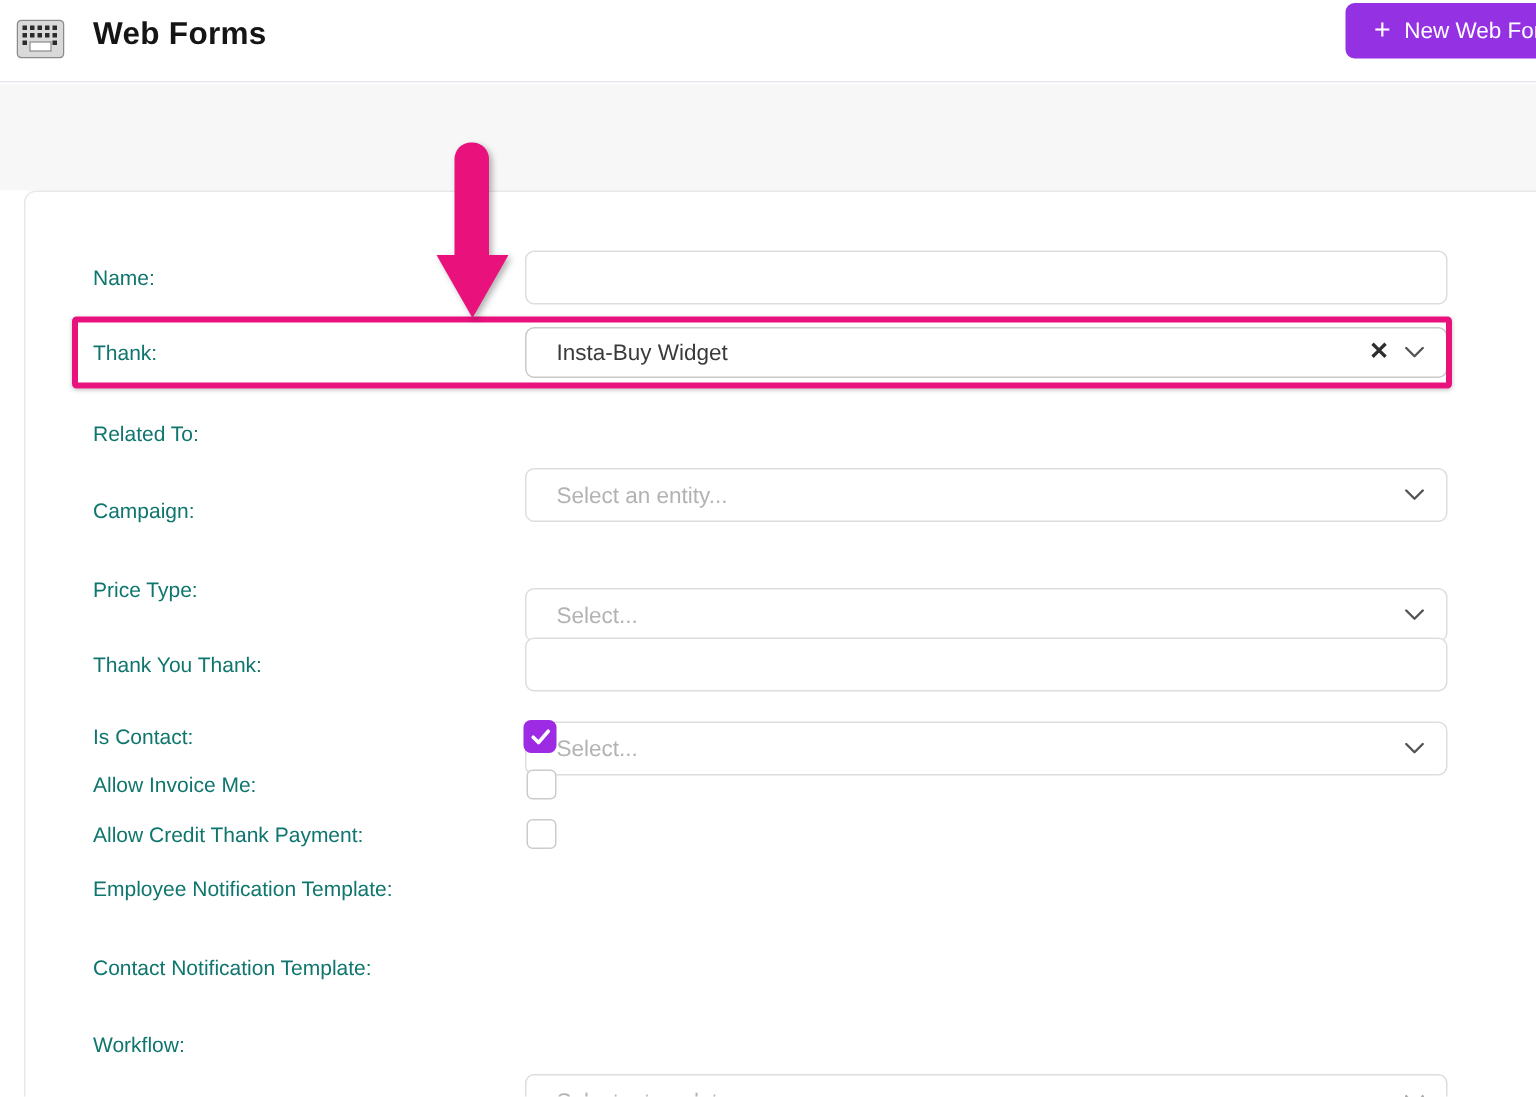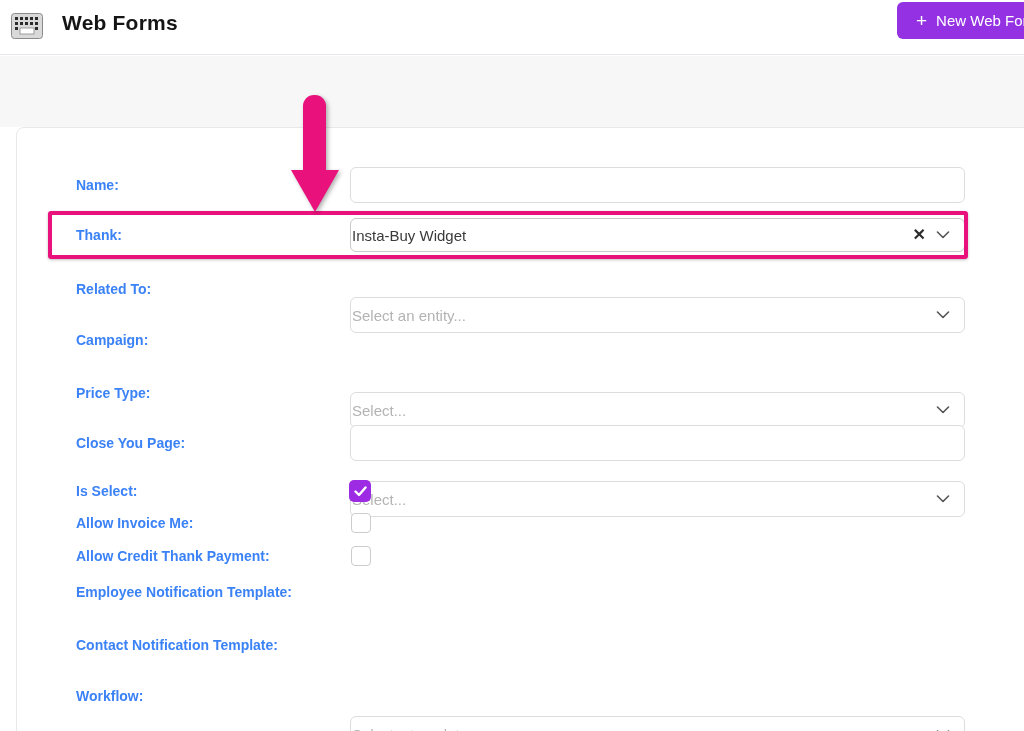--- a/index.html
+++ b/index.html
@@ -36,28 +36,28 @@
   .save-caret-btn { width:38px; background:#0D6E3B; border:none; display:flex;
                     align-items:center; justify-content:center; cursor:pointer; }
   .caret-down { width:0; height:0; border-left:5px solid transparent;
                 border-right:5px solid transparent; border-top:6px solid #fff; }
 
   
   .card { position:absolute; left:16px; top:127px; width:1030px; height:640px;
           background:#fff; border:1px solid #e8e8e8; border-radius:8px; z-index:1; }
 
   
-  .lbl { position:absolute; left:76px; width:280px; display:flex; align-items:center;
-         font-size:14px; color:#3b82f6; z-index:2;font-weight:bold; }
+  .lbl { position:absolute; left:62px; width:280px; display:flex; align-items:center;
+         font-size:14px; color:#0f766e; z-index:2; }
   .ctl { position:absolute; left:350px; width:615px; z-index:2; }
   .txt-input { width:615px; height:36px; border:1px solid #ddd; border-radius:6px;
                background:#fff; font-size:15px; color:#3c3c3c; padding:0 12px;
                font-family:inherit; outline:none; }
   .sel { height:36px; border:1px solid #ddd; border-radius:6px; background:#fff;
-         display:flex; align-items:center; padding:0 40px 0 1px; font-size:15px;
+         display:flex; align-items:center; padding:0 40px 0 20px; font-size:15px;
          cursor:pointer; position:relative; }
   .sel .ph { color:#b3b3b3; }
   .sel .val { color:#3a3a3a; }
   .sel .chev { position:absolute; right:14px; top:50%; transform:translateY(-50%); }
   .combobox { height:34px; border:1px solid #c9c9c9; }
   .clear-x { position:absolute; right:38px; top:50%; transform:translateY(-50%);
              font-size:16px; font-weight:700; color:#2e2e2e; cursor:pointer; line-height:1; }
   .cb { position:absolute; z-index:2; cursor:pointer; }
   .cb.checked { width:22px; height:22px; background:#9C2BE3; border-radius:5px;
                 display:flex; align-items:center; justify-content:center; }
@@ -138,21 +138,21 @@
   <div class="lbl" style="top:218px;height:34px;">Thank:</div>
   <div class="ctl sel combobox" style="top:218px;">
     <span class="val">Insta-Buy Widget</span>
     <span class="clear-x">✕</span>
     <svg class="chev" width="14" height="8" viewBox="0 0 14 8">
       <polyline points="1.5,1 7,6.5 12.5,1" fill="none" stroke="#555" stroke-width="1.6" stroke-linecap="round" stroke-linejoin="round"></polyline>
     </svg>
   </div>
 
   <div class="lbl" style="top:271px;height:36px;">Related To:</div>
-  <div class="ctl sel" style="top:263px;">
+  <div class="ctl sel" style="top:278px;">
     <span class="ph">Select an entity...</span>
     <svg class="chev" width="14" height="8" viewBox="0 0 14 8">
       <polyline points="1.5,1 7,6.5 12.5,1" fill="none" stroke="#555" stroke-width="1.6" stroke-linecap="round" stroke-linejoin="round"></polyline>
     </svg>
   </div>
 
   <div class="lbl" style="top:322px;height:36px;">Campaign:</div>
   <div class="ctl sel" style="top:322px;">
     <span class="ph">Select...</span>
     <svg class="chev" width="14" height="8" viewBox="0 0 14 8">
@@ -161,24 +161,24 @@
   </div>
 
   <div class="lbl" style="top:375px;height:36px;">Price Type:</div>
   <div class="ctl sel" style="top:375px;">
     <span class="ph">Select...</span>
     <svg class="chev" width="14" height="8" viewBox="0 0 14 8">
       <polyline points="1.5,1 7,6.5 12.5,1" fill="none" stroke="#555" stroke-width="1.6" stroke-linecap="round" stroke-linejoin="round"></polyline>
     </svg>
   </div>
 
-  <div class="lbl" style="top:425px;height:36px;">Close You Page:</div>
+  <div class="lbl" style="top:425px;height:36px;">Thank You Thank:</div>
   <div class="ctl" style="top:425px;"><input class="txt-input" type="text" style=""></div>
 
-  <div class="lbl" style="top:480px;height:22px;">Is Select:</div>
+  <div class="lbl" style="top:480px;height:22px;">Is Contact:</div>
   <div class="cb checked" style="left:349px;top:480px;">
     <svg width="13" height="11" viewBox="0 0 13 11">
       <polyline points="1.5,5.5 5,9 11.5,1.5" fill="none" stroke="#fff" stroke-width="2.4" stroke-linecap="round" stroke-linejoin="round"></polyline>
     </svg>
   </div>
 
   <div class="lbl" style="top:513px;height:20px;">Allow Invoice Me:</div>
   <div class="cb unchecked" style="left:351px;top:513px;"></div>
 
   <div class="lbl" style="top:546px;height:20px;">Allow Credit Thank Payment:</div>

